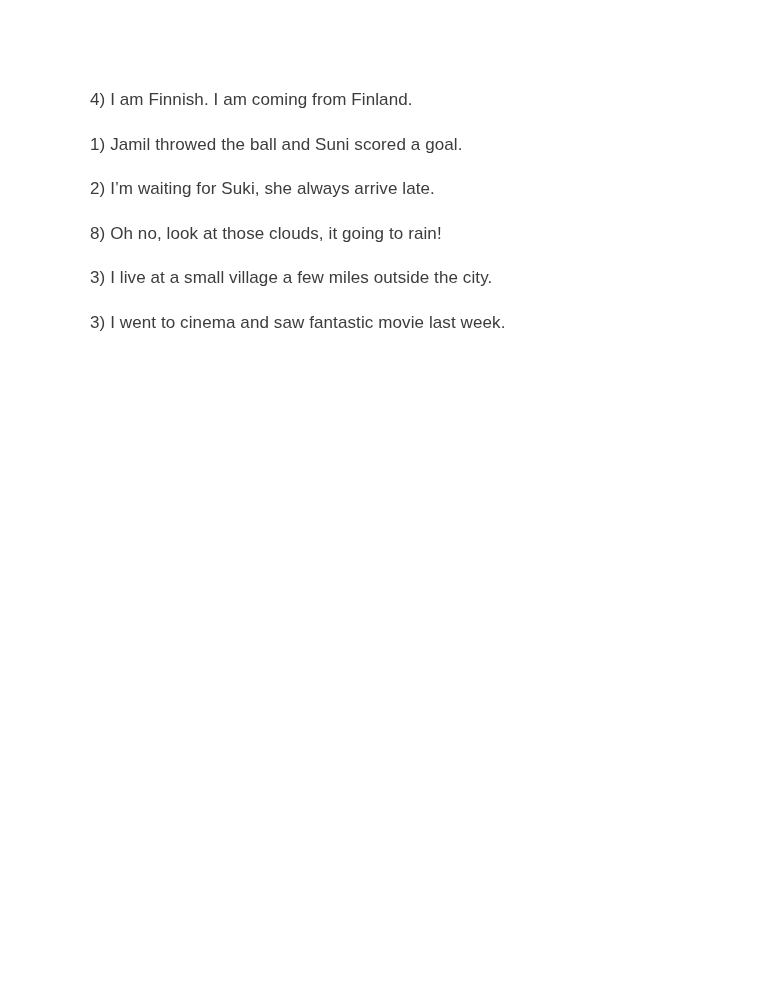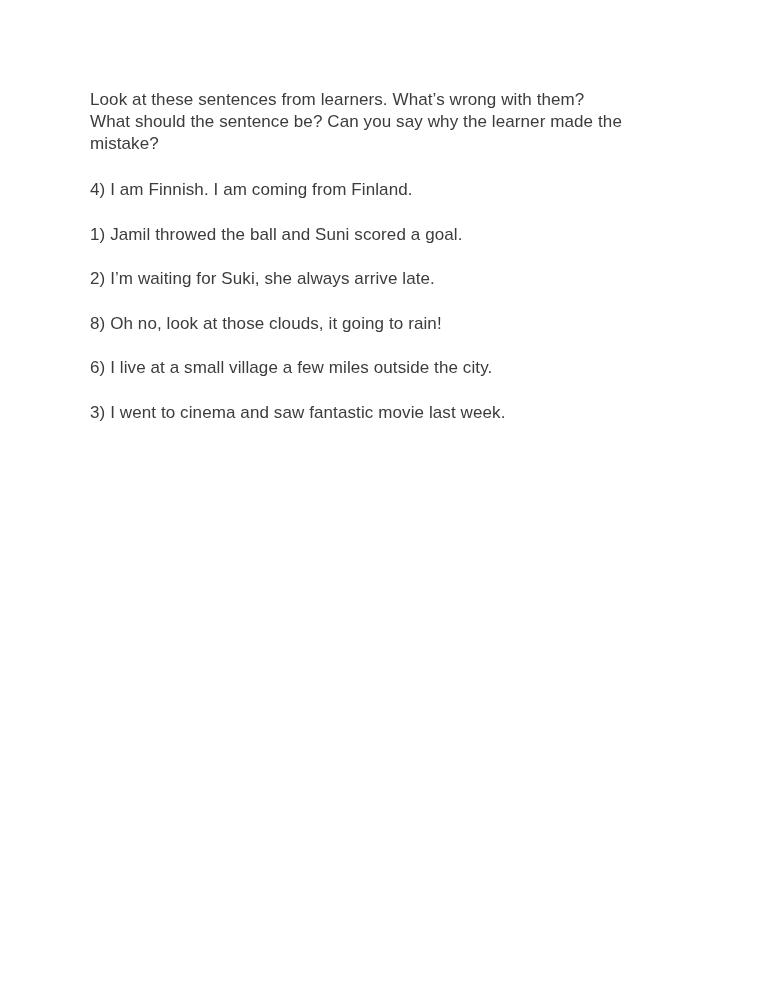--- a/index.html
+++ b/index.html
@@ -39,27 +39,22 @@
     margin: 0 0 22.5px 0;
     white-space: nowrap;
   }
 </style>
 </head>
 <body>
 
 <div class="page">
   <div class="doc-text">
 
-    <div class="intro">
-      <div class="line">Look at these sentences from learners. What’s wrong with them?</div>
-      <div class="line">What should the sentence be? Can you say why the learner made the</div>
-      <div class="line">mistake?</div>
-    </div>
 
     <p class="item">4) I am Finnish. I am coming from Finland.</p>
     <p class="item">1) Jamil throwed the ball and Suni scored a goal.</p>
     <p class="item">2) I’m waiting for Suki, she always arrive late.</p>
     <p class="item">8) Oh no, look at those clouds, it going to rain!</p>
-    <p class="item">6) I live at a small village a few miles outside the city.</p>
+    <p class="item">3) I live at a small village a few miles outside the city.</p>
     <p class="item">3) I went to cinema and saw fantastic movie last week.</p>
 
   </div>
 </div>
 
 </body></html>

